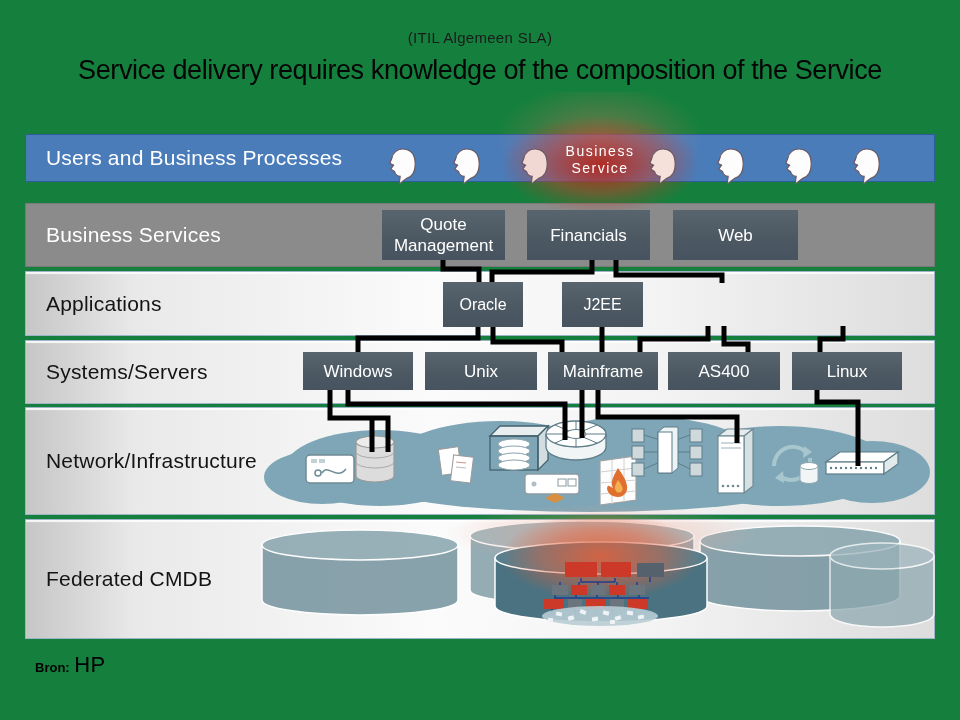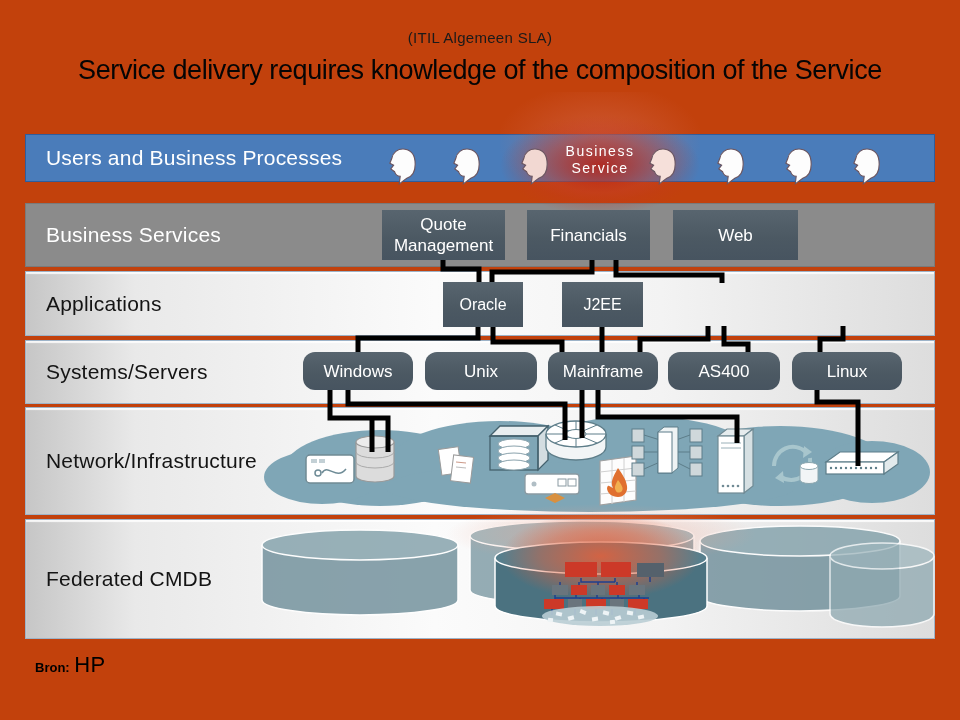--- a/index.html
+++ b/index.html
@@ -1,16 +1,16 @@
 <!DOCTYPE html>
 <html><head>
 <meta charset="utf-8">
 <style>
   html,body{margin:0;padding:0;background:#fff;}
-  .slide{position:relative;width:960px;height:720px;background:#c2410c;overflow:hidden;
+  .slide{position:relative;width:960px;height:720px;background:#15803d;overflow:hidden;
          font-family:"Liberation Sans", sans-serif;}
   .kicker{position:absolute;top:29px;left:0;right:0;text-align:center;
           font-size:15px;color:#1a1a1a;letter-spacing:.3px;}
   .main-title{position:absolute;top:55px;left:0;right:0;text-align:center;white-space:nowrap;
           font-size:27px;color:#050505;letter-spacing:-0.4px;}
   
   .band{position:absolute;left:25px;width:910px;box-sizing:border-box;z-index:1;}
   .band-label{position:absolute;left:20px;top:50%;transform:translateY(-50%);
           font-size:21px;letter-spacing:.2px;}
   .band-users{top:134px;height:48px;background:#4a7cba;border:1px solid #2f5c9b;}
@@ -24,21 +24,21 @@
   .band-systems{top:340px;height:64px;}
   .band-network{top:407px;height:108px;}
   .band-cmdb{top:519px;height:120px;}
   
   .node{position:absolute;z-index:4;display:flex;align-items:center;justify-content:center;
         text-align:center;color:#fff;
         background:linear-gradient(180deg,#58656f 0%,#4c5963 55%,#475460 100%);
         line-height:21px;}
   .n2{top:210px;height:50px;font-size:17px;}
   .n3{top:282px;height:45px;font-size:16px;line-height:20px;}
-  .n4{top:352px;height:38px;font-size:17px;border-radius:12px;}
+  .n4{top:352px;height:38px;font-size:17px;}
   
   .scene{position:absolute;left:0;top:0;z-index:2;pointer-events:none;}
   
   .glow-top{position:absolute;left:500px;top:92px;width:200px;height:118px;z-index:5;pointer-events:none;
      background:
        radial-gradient(ellipse 50% 42% at 50% 62%, rgba(185,30,15,.85) 0%, rgba(195,55,35,.45) 55%, rgba(205,80,60,0) 100%),
        radial-gradient(ellipse 52% 50% at 50% 42%, rgba(216,112,92,.5) 0%, rgba(216,112,92,0) 100%);}
   .head{position:absolute;top:146px;width:30px;height:42px;z-index:6;}
   .bs-overlay{position:absolute;left:540px;top:143px;width:120px;z-index:7;text-align:center;
      color:#fff;font-size:14px;line-height:17px;letter-spacing:1.5px;}

